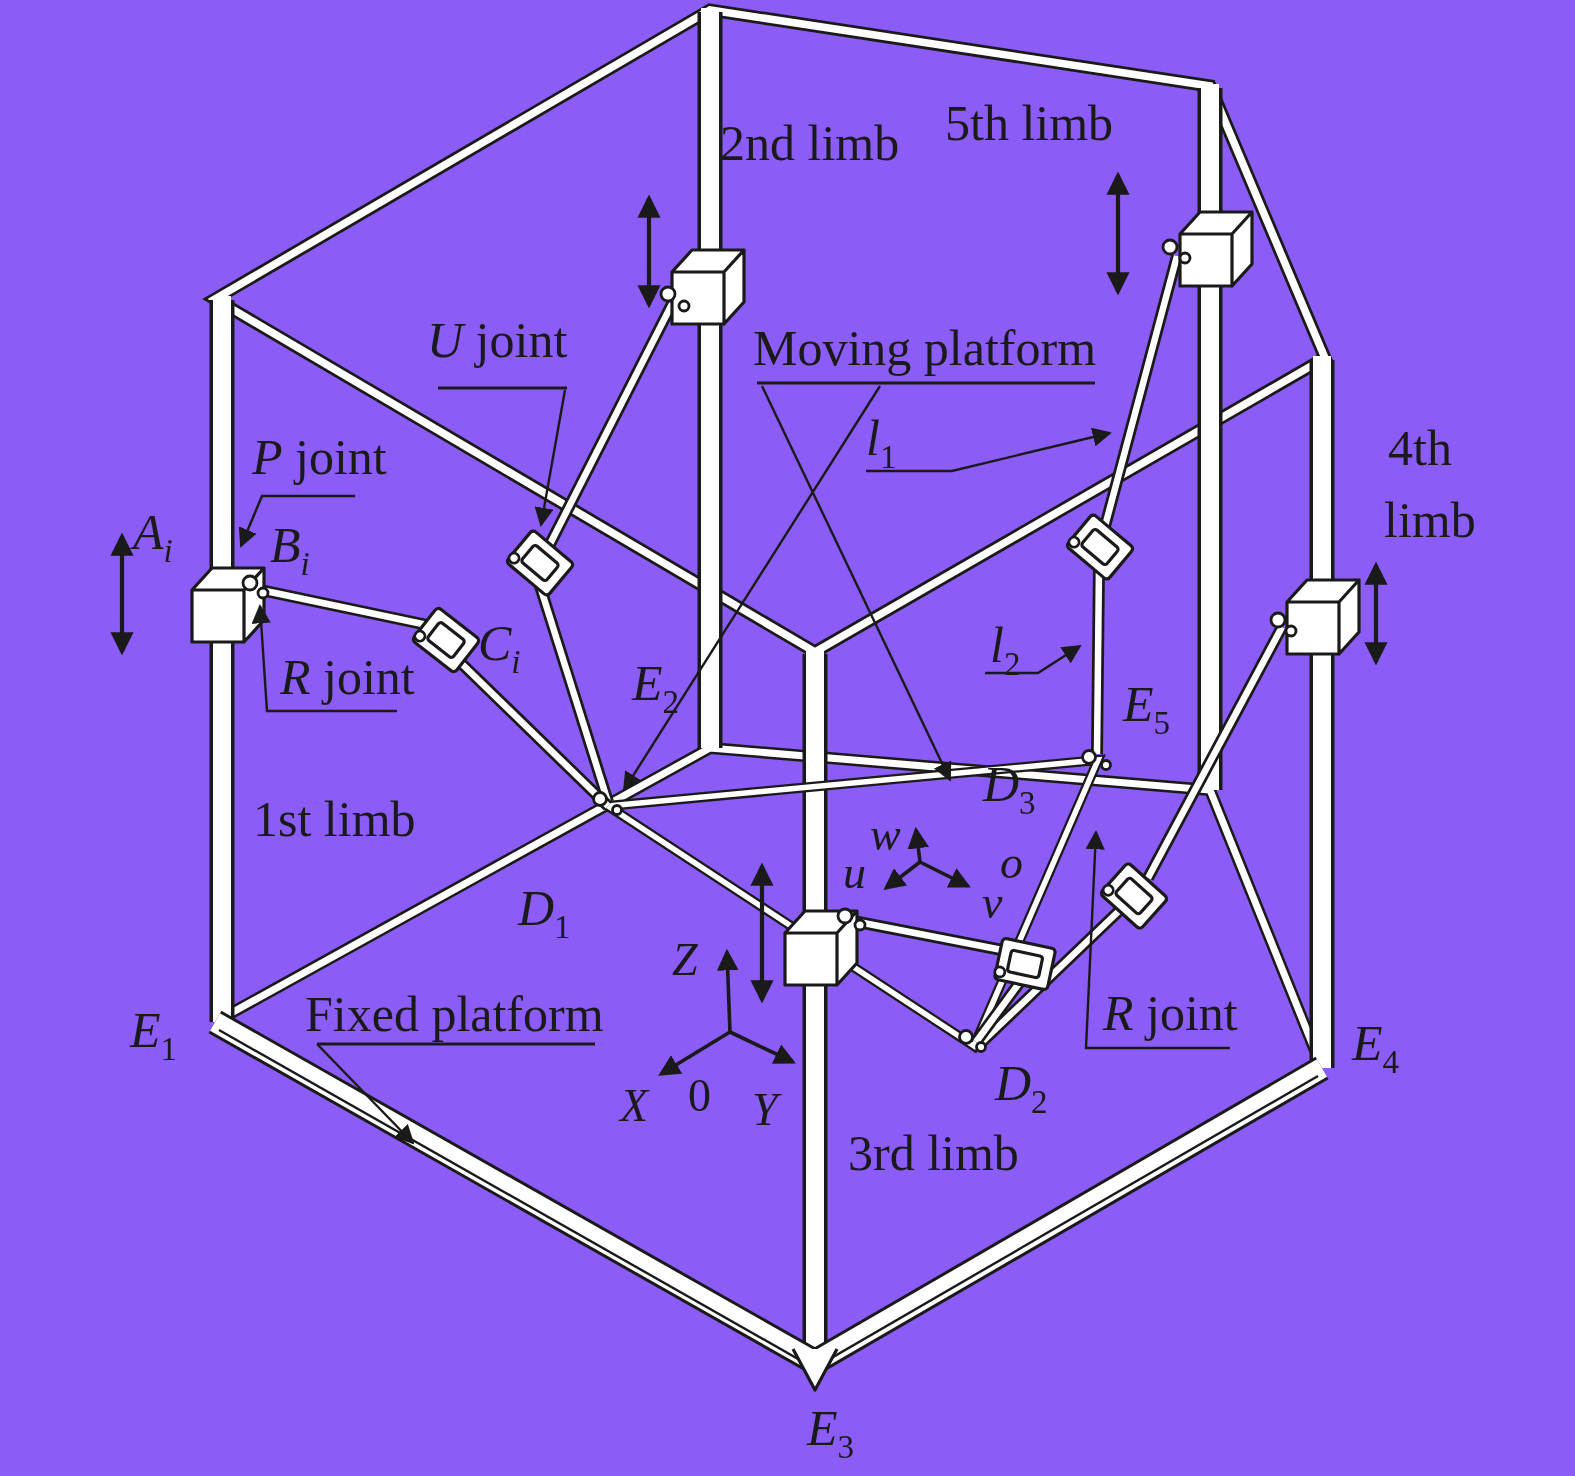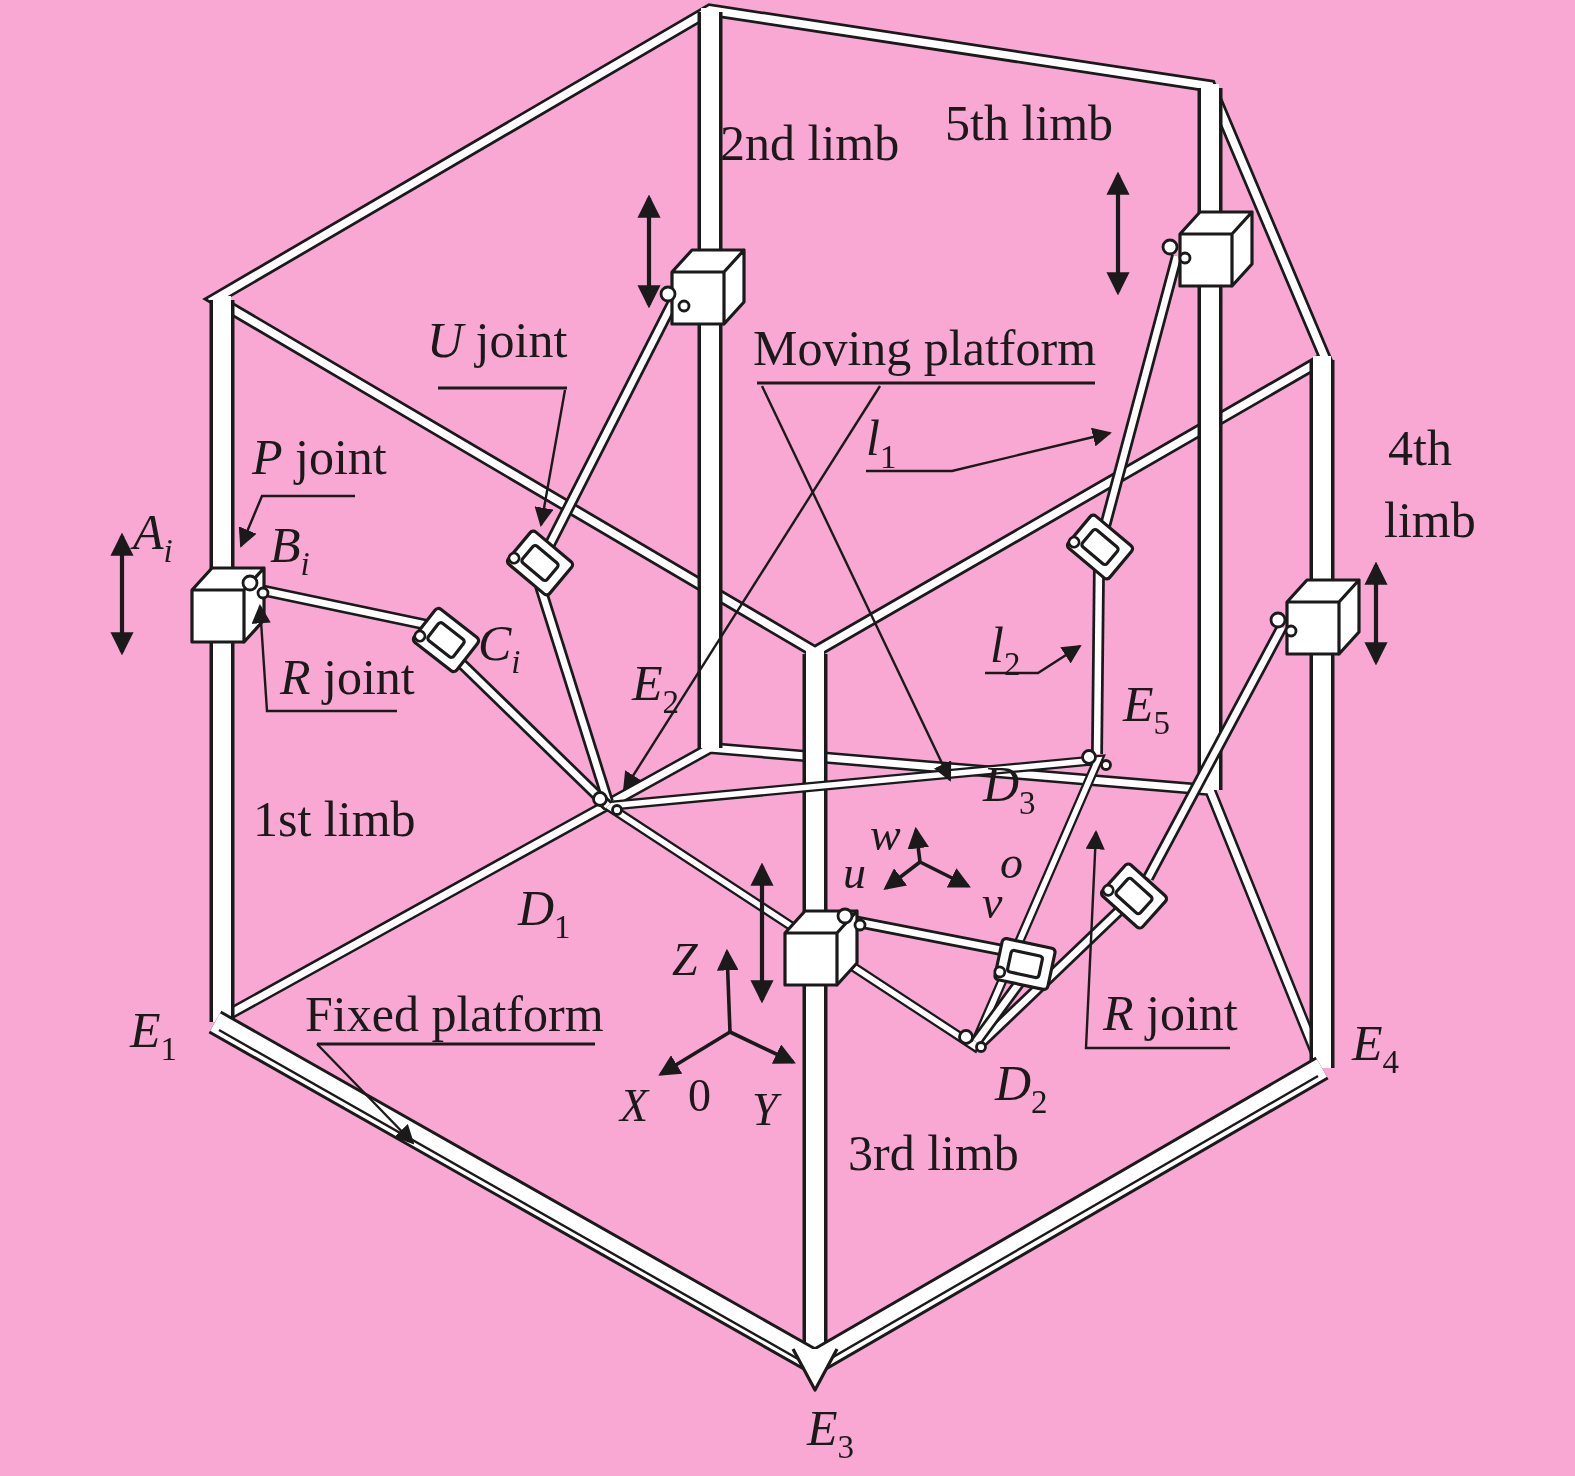--- a/index.html
+++ b/index.html
@@ -1,16 +1,16 @@
 <!DOCTYPE html>
 <html><head>
 <meta charset="utf-8">
 <style>
   html,body{margin:0;padding:0;background:#fff;}
-  .stage{position:relative;width:1575px;height:1476px;background:#f9a8d4;overflow:hidden;}
+  .stage{position:relative;width:1575px;height:1476px;background:#8b5cf6;overflow:hidden;}
   svg{display:block;width:100%;height:100%;}
   .bk{fill:none;stroke:#1a1a1a;}
   .wt{fill:none;stroke:#ffffff;}
   .thin{fill:none;stroke:#1a1a1a;stroke-width:2.4;}
   .mid{fill:none;stroke:#1a1a1a;stroke-width:2.8;}
   .solid{fill:#ffffff;stroke:#1a1a1a;stroke-width:3.2;stroke-linejoin:round;}
   .pin{fill:#ffffff;stroke:#1a1a1a;stroke-width:2.8;}
   .axis{fill:none;stroke:#1a1a1a;stroke-width:3.6;}
   .marrow{fill:none;stroke:#1a1a1a;stroke-width:4.2;}
   .lbl{font-family:"Liberation Serif","DejaVu Serif",serif;font-size:50px;fill:#1a1a1a;}

